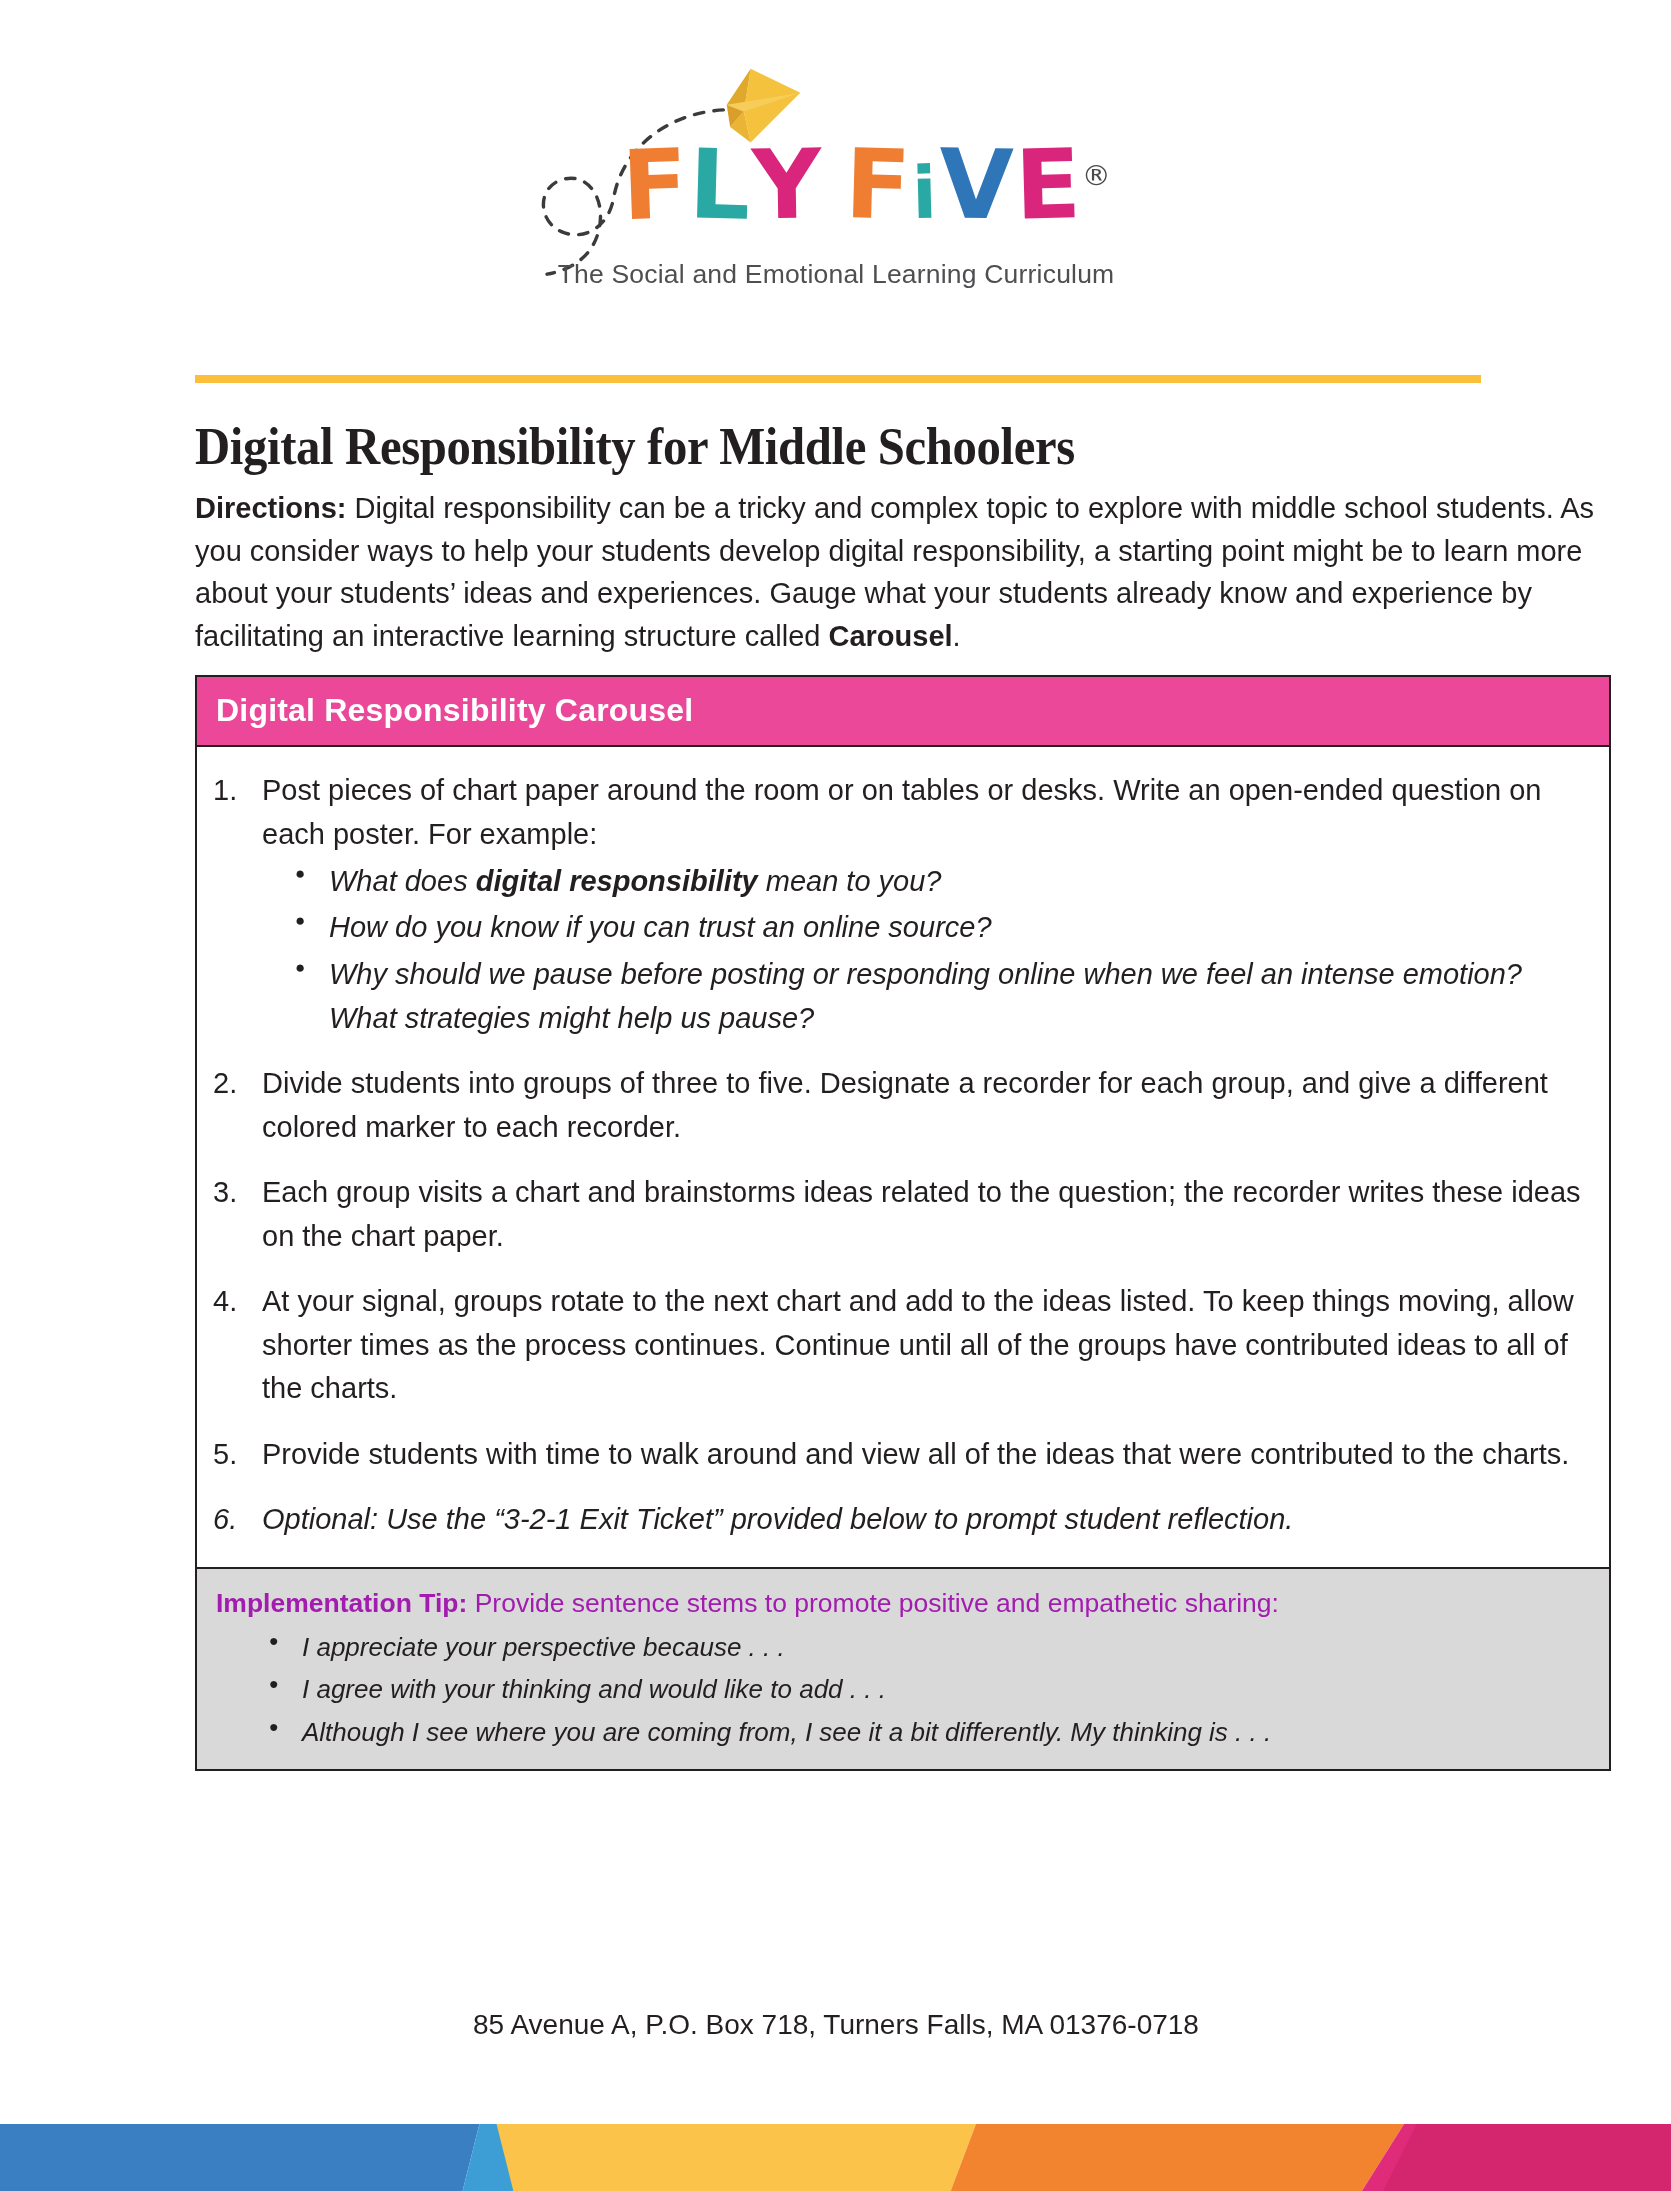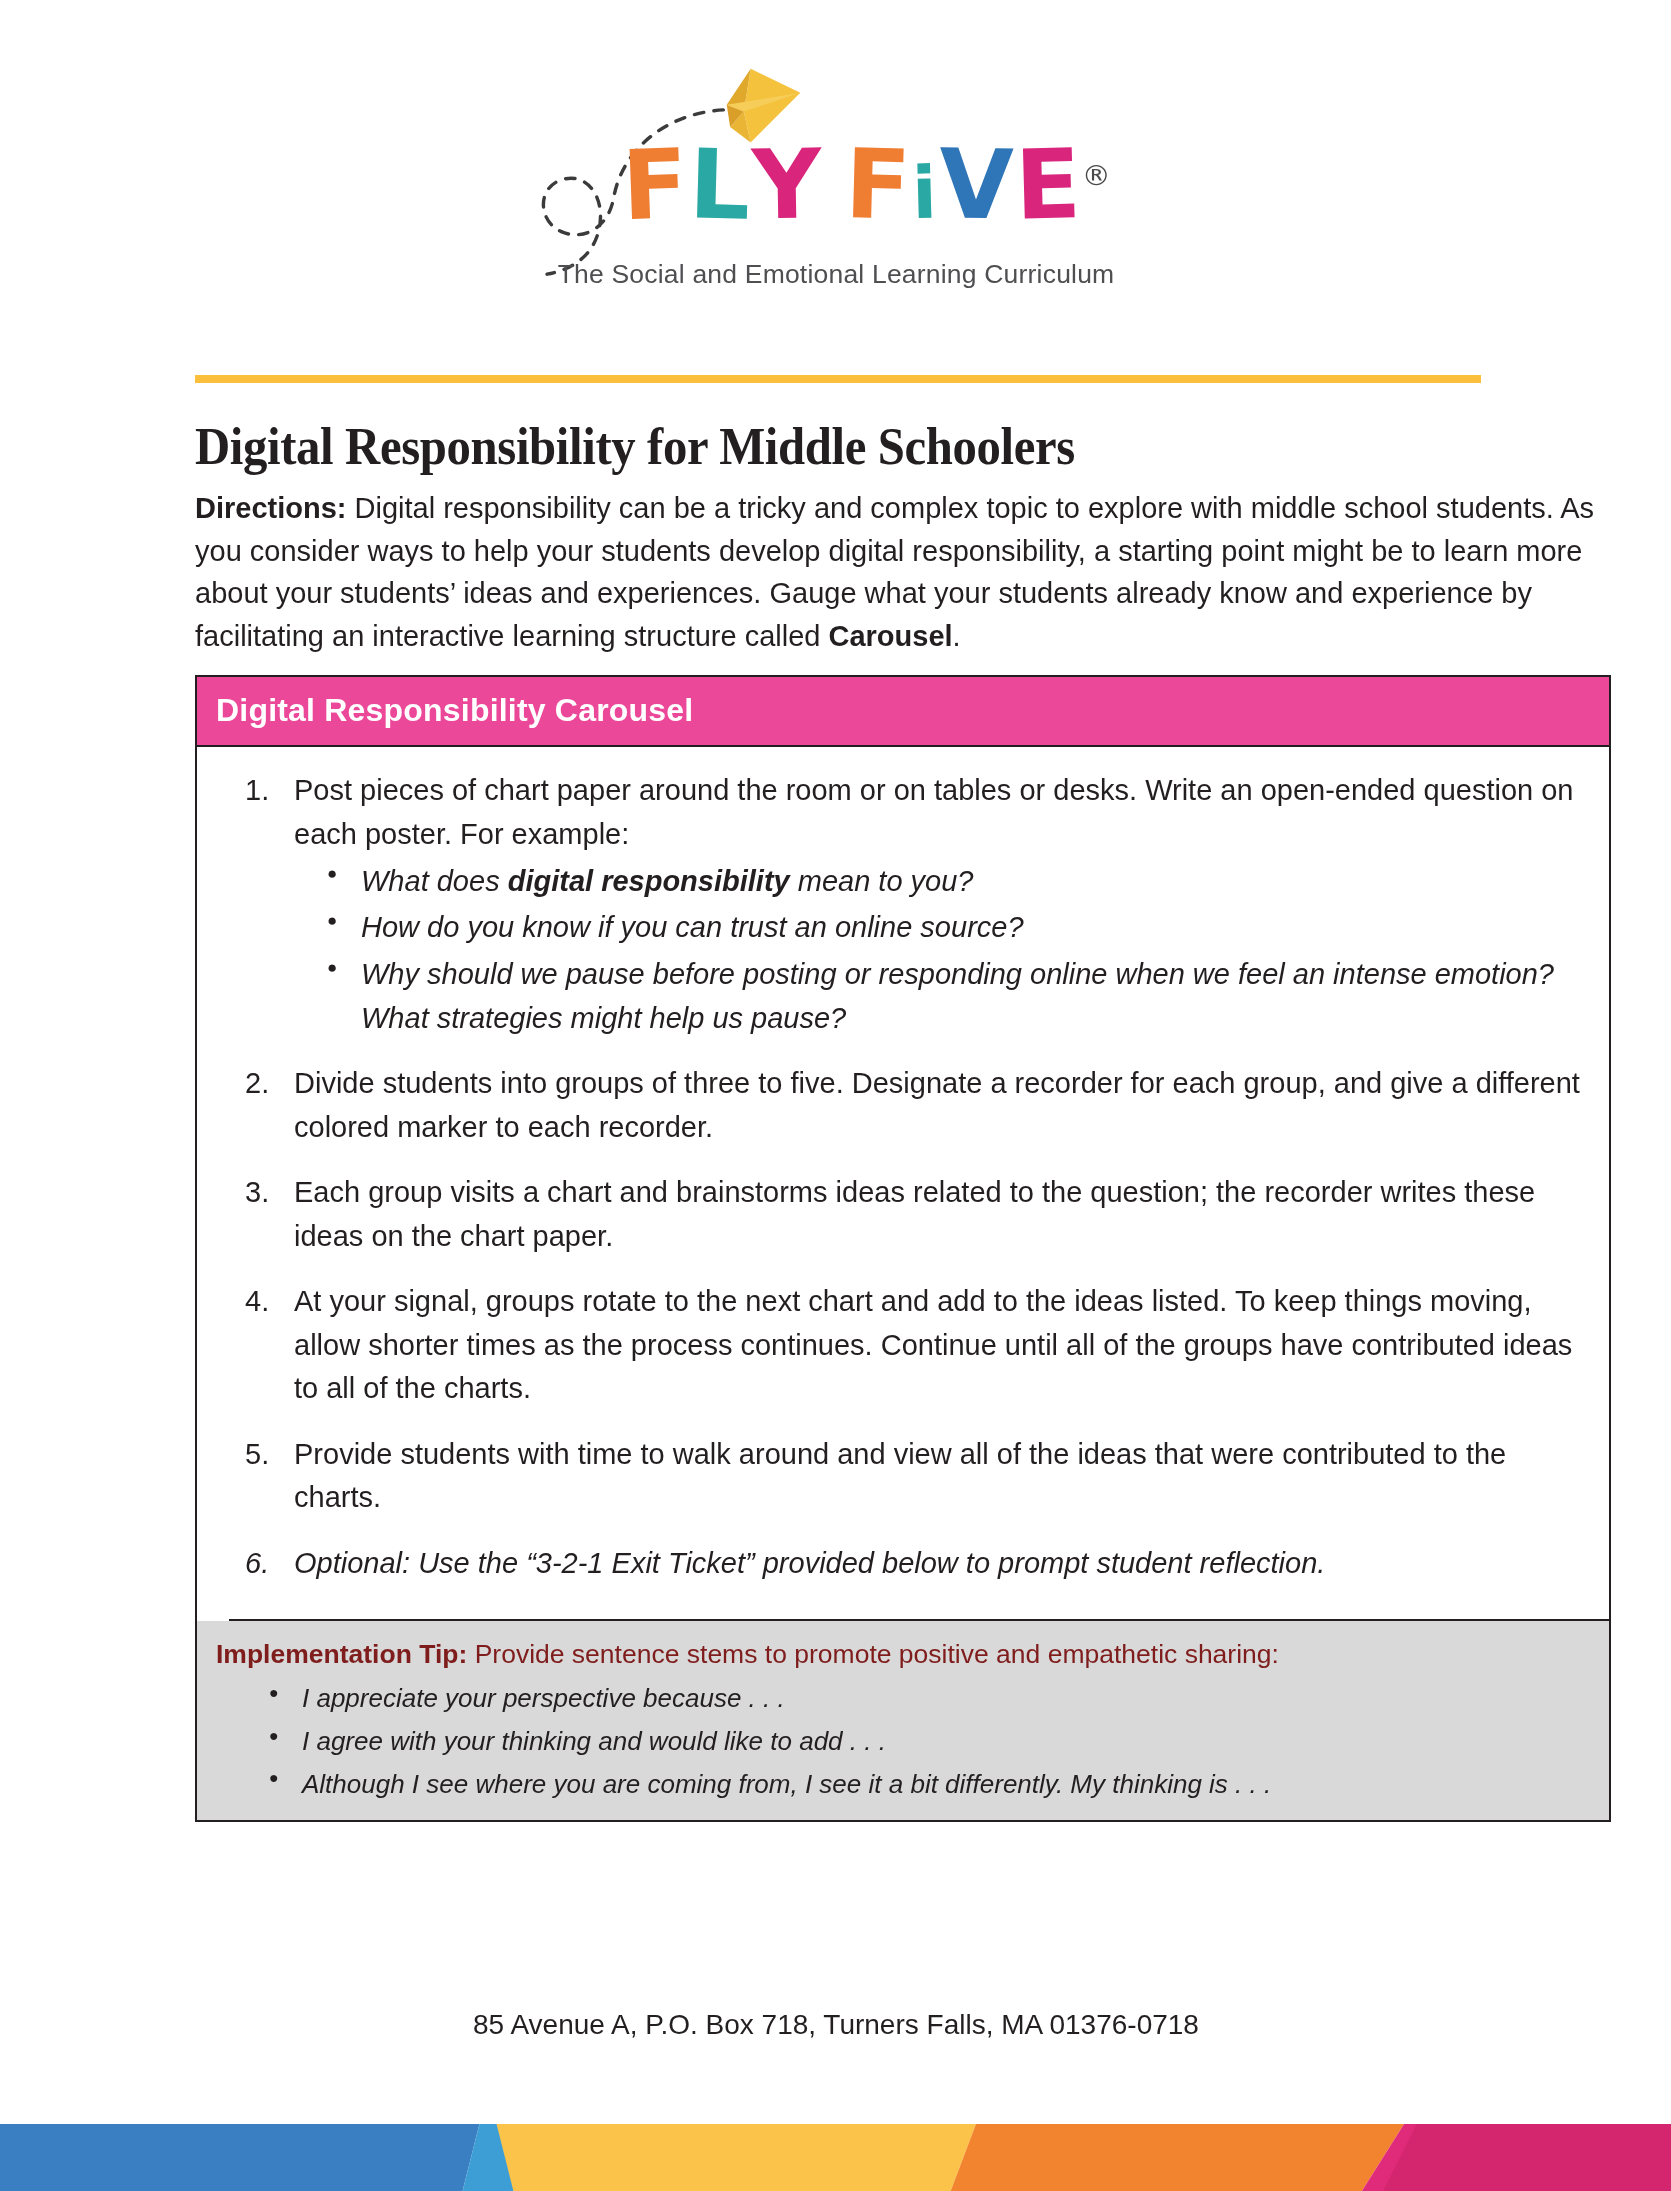--- a/index.html
+++ b/index.html
@@ -126,23 +126,22 @@
     border-bottom: 2.6px solid #231f20;
   }
   .card-header-title {
     color: #ffffff;
     font-weight: bold;
     font-size: 32px;
     font-family: "Liberation Sans", sans-serif;
     letter-spacing: 0.2px;
   }
   .card-body {
-    padding: 22px 22px 30px 12px;
+    padding: 22px 22px 22px 12px;
     border-bottom: 2.6px solid #231f20;
-    margin-left: 32px;
   }
   ol.steps {
     margin: 0;
     padding: 0 0 0 53px;
     list-style: none;
     counter-reset: step;
   }
   ol.steps > li {
     position: relative;
     font-family: "Liberation Sans", sans-serif;
@@ -187,21 +186,21 @@
 
   
   .tip {
     background: #d9d9d9;
     padding: 15.4px 19px 17px 19px;
   }
   .tip-lead {
     font-family: "Liberation Sans", sans-serif;
     font-size: 26.5px;
     line-height: 1.4;
-    color: #7f1d1d;
+    color: #a21caf;
   }
   .tip-lead b { font-weight: bold; }
   ul.tip-list {
     margin: 6.8px 0 0 0;
     padding: 0 0 0 86px;
     list-style: none;
   }
   ul.tip-list > li {
     position: relative;
     font-style: italic;

